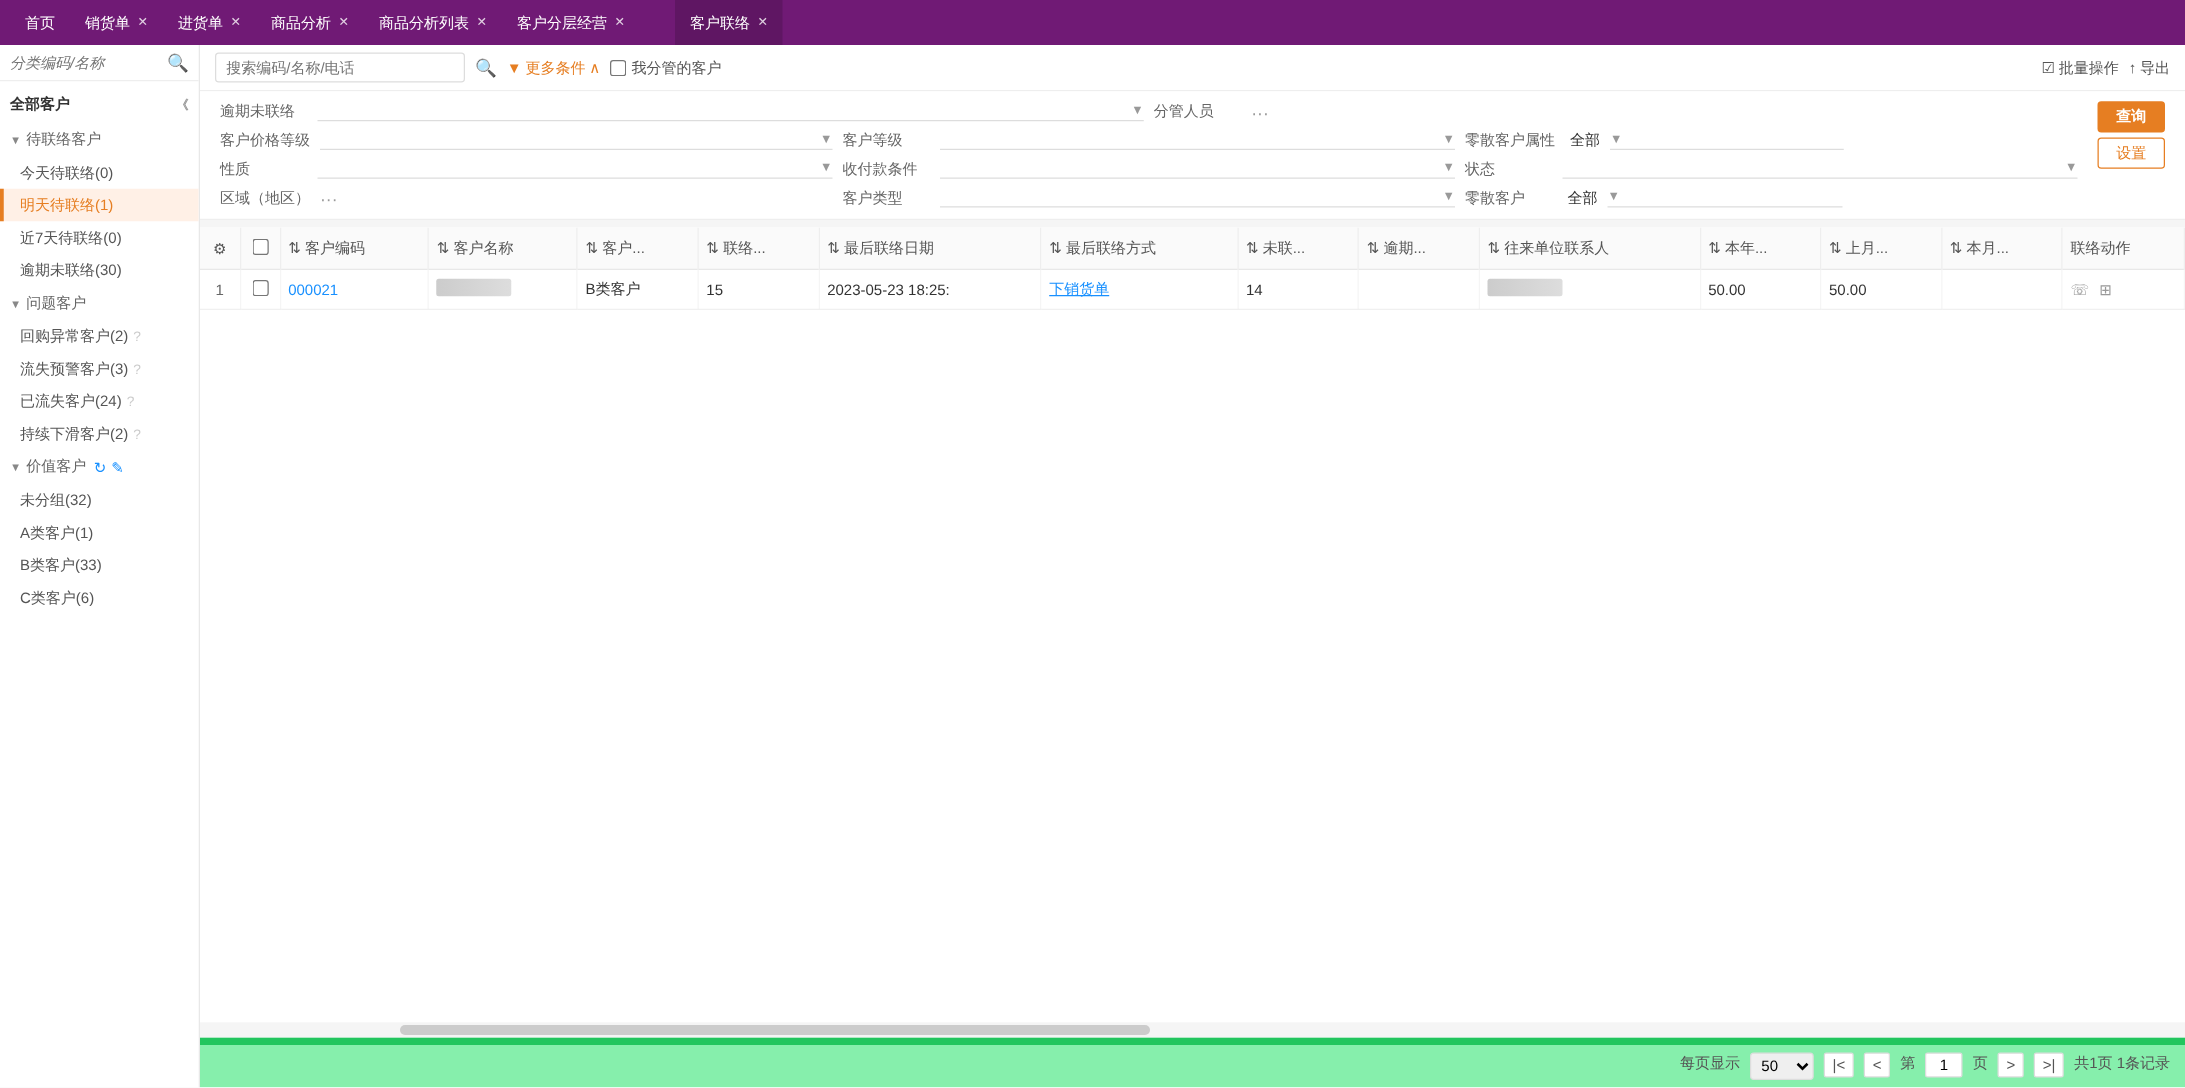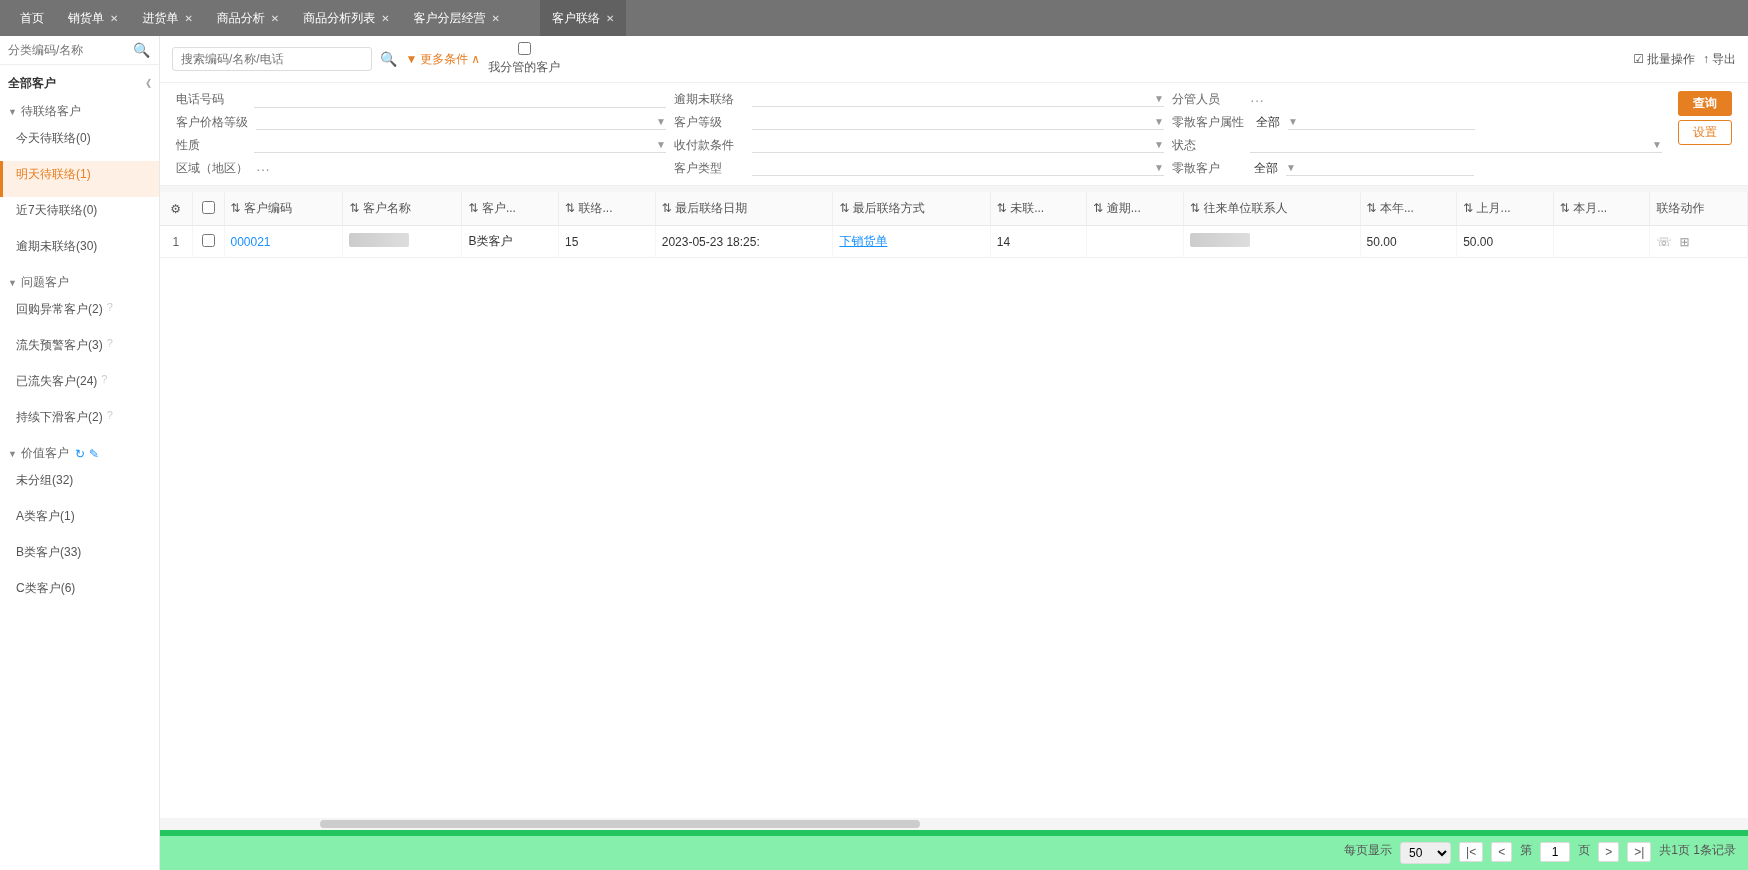--- a/index.html
+++ b/index.html
@@ -1,20 +1,20 @@
 <!DOCTYPE html>
 <html><head>
   <meta charset="utf-8">
   <style>
     * { box-sizing: border-box; margin: 0; padding: 0; font-family: 'Microsoft YaHei', Arial, sans-serif; font-size: 12px; }
     body { background: #f5f5f5; overflow: hidden; }
 
     
     .top-nav {
-      background: #737373;
+      background: #701a75;
       height: 36px;
       display: flex;
       align-items: center;
       padding: 0 8px;
     }
     .nav-item {
       color: #fff;
       padding: 0 12px;
       height: 36px;
       display: flex;
@@ -44,20 +44,21 @@
       align-items: center;
       padding: 6px 8px;
       border-bottom: 1px solid #eee;
     }
     .sidebar-search input {
       border: none;
       outline: none;
       width: 100%;
       color: #999;
       font-size: 12px;
+      font-style: italic;
     }
     .sidebar-search .search-icon { color: #999; font-size: 14px; margin-left: 4px; cursor: pointer; }
 
     .sidebar-section {
       padding: 4px 0;
     }
     .sidebar-all-customers {
       display: flex;
       align-items: center;
       justify-content: space-between;
@@ -75,25 +76,25 @@
       display: flex;
       align-items: center;
     }
     .sidebar-group-title::before {
       content: '▼';
       font-size: 9px;
       margin-right: 4px;
       color: #888;
     }
     .sidebar-item {
-      padding: 5px 8px 14px 16px;
+      padding: 5px 8px 4px 16px;
       color: #555;
       cursor: pointer;
       display: flex;
-      align-items: flex-start;
+      align-items: center;
     }
     .sidebar-item.active { background: #fff0e6; color: #e67e22; border-left: 3px solid #e67e22; padding-left: 13px; }
     .sidebar-item .help-icon { color: #ccc; margin-left: 4px; font-size: 11px; }
 
     
     .content-area {
       flex: 1;
       display: flex;
       flex-direction: column;
       overflow: hidden;
@@ -130,21 +131,20 @@
       cursor: pointer;
       display: flex;
       align-items: center;
       gap: 3px;
     }
     .my-customers-check {
       display: flex;
       align-items: center;
       gap: 4px;
       color: #555;
-      flex-direction: column;
     }
     .spacer { flex: 1; }
     .batch-op-btn, .export-btn {
       background: none;
       border: none;
       cursor: pointer;
       color: #555;
       display: flex;
       align-items: center;
       gap: 3px;
@@ -449,26 +449,20 @@
         <span>↑</span>
         <span>导出</span>
       </button>
     </div>
 
     <div class="extended-filter">
       <div style="display:flex;gap:8px;align-items:flex-start;">
         <div style="flex:1;">
 
           <div class="filter-row">
-            <div class="filter-cell">
-              <span class="filter-label">电话号码</span>
-              <div class="filter-input-wrap">
-                <input type="text" style="">
-              </div>
-            </div>
             <div class="filter-cell">
               <span class="filter-label">逾期未联络</span>
               <div class="filter-select">
                 <span class="select-text"></span>
                 <span class="arrow">▼</span>
               </div>
             </div>
             <div class="filter-cell">
               <span class="filter-label">分管人员</span>
               <span class="filter-dots">···</span>

